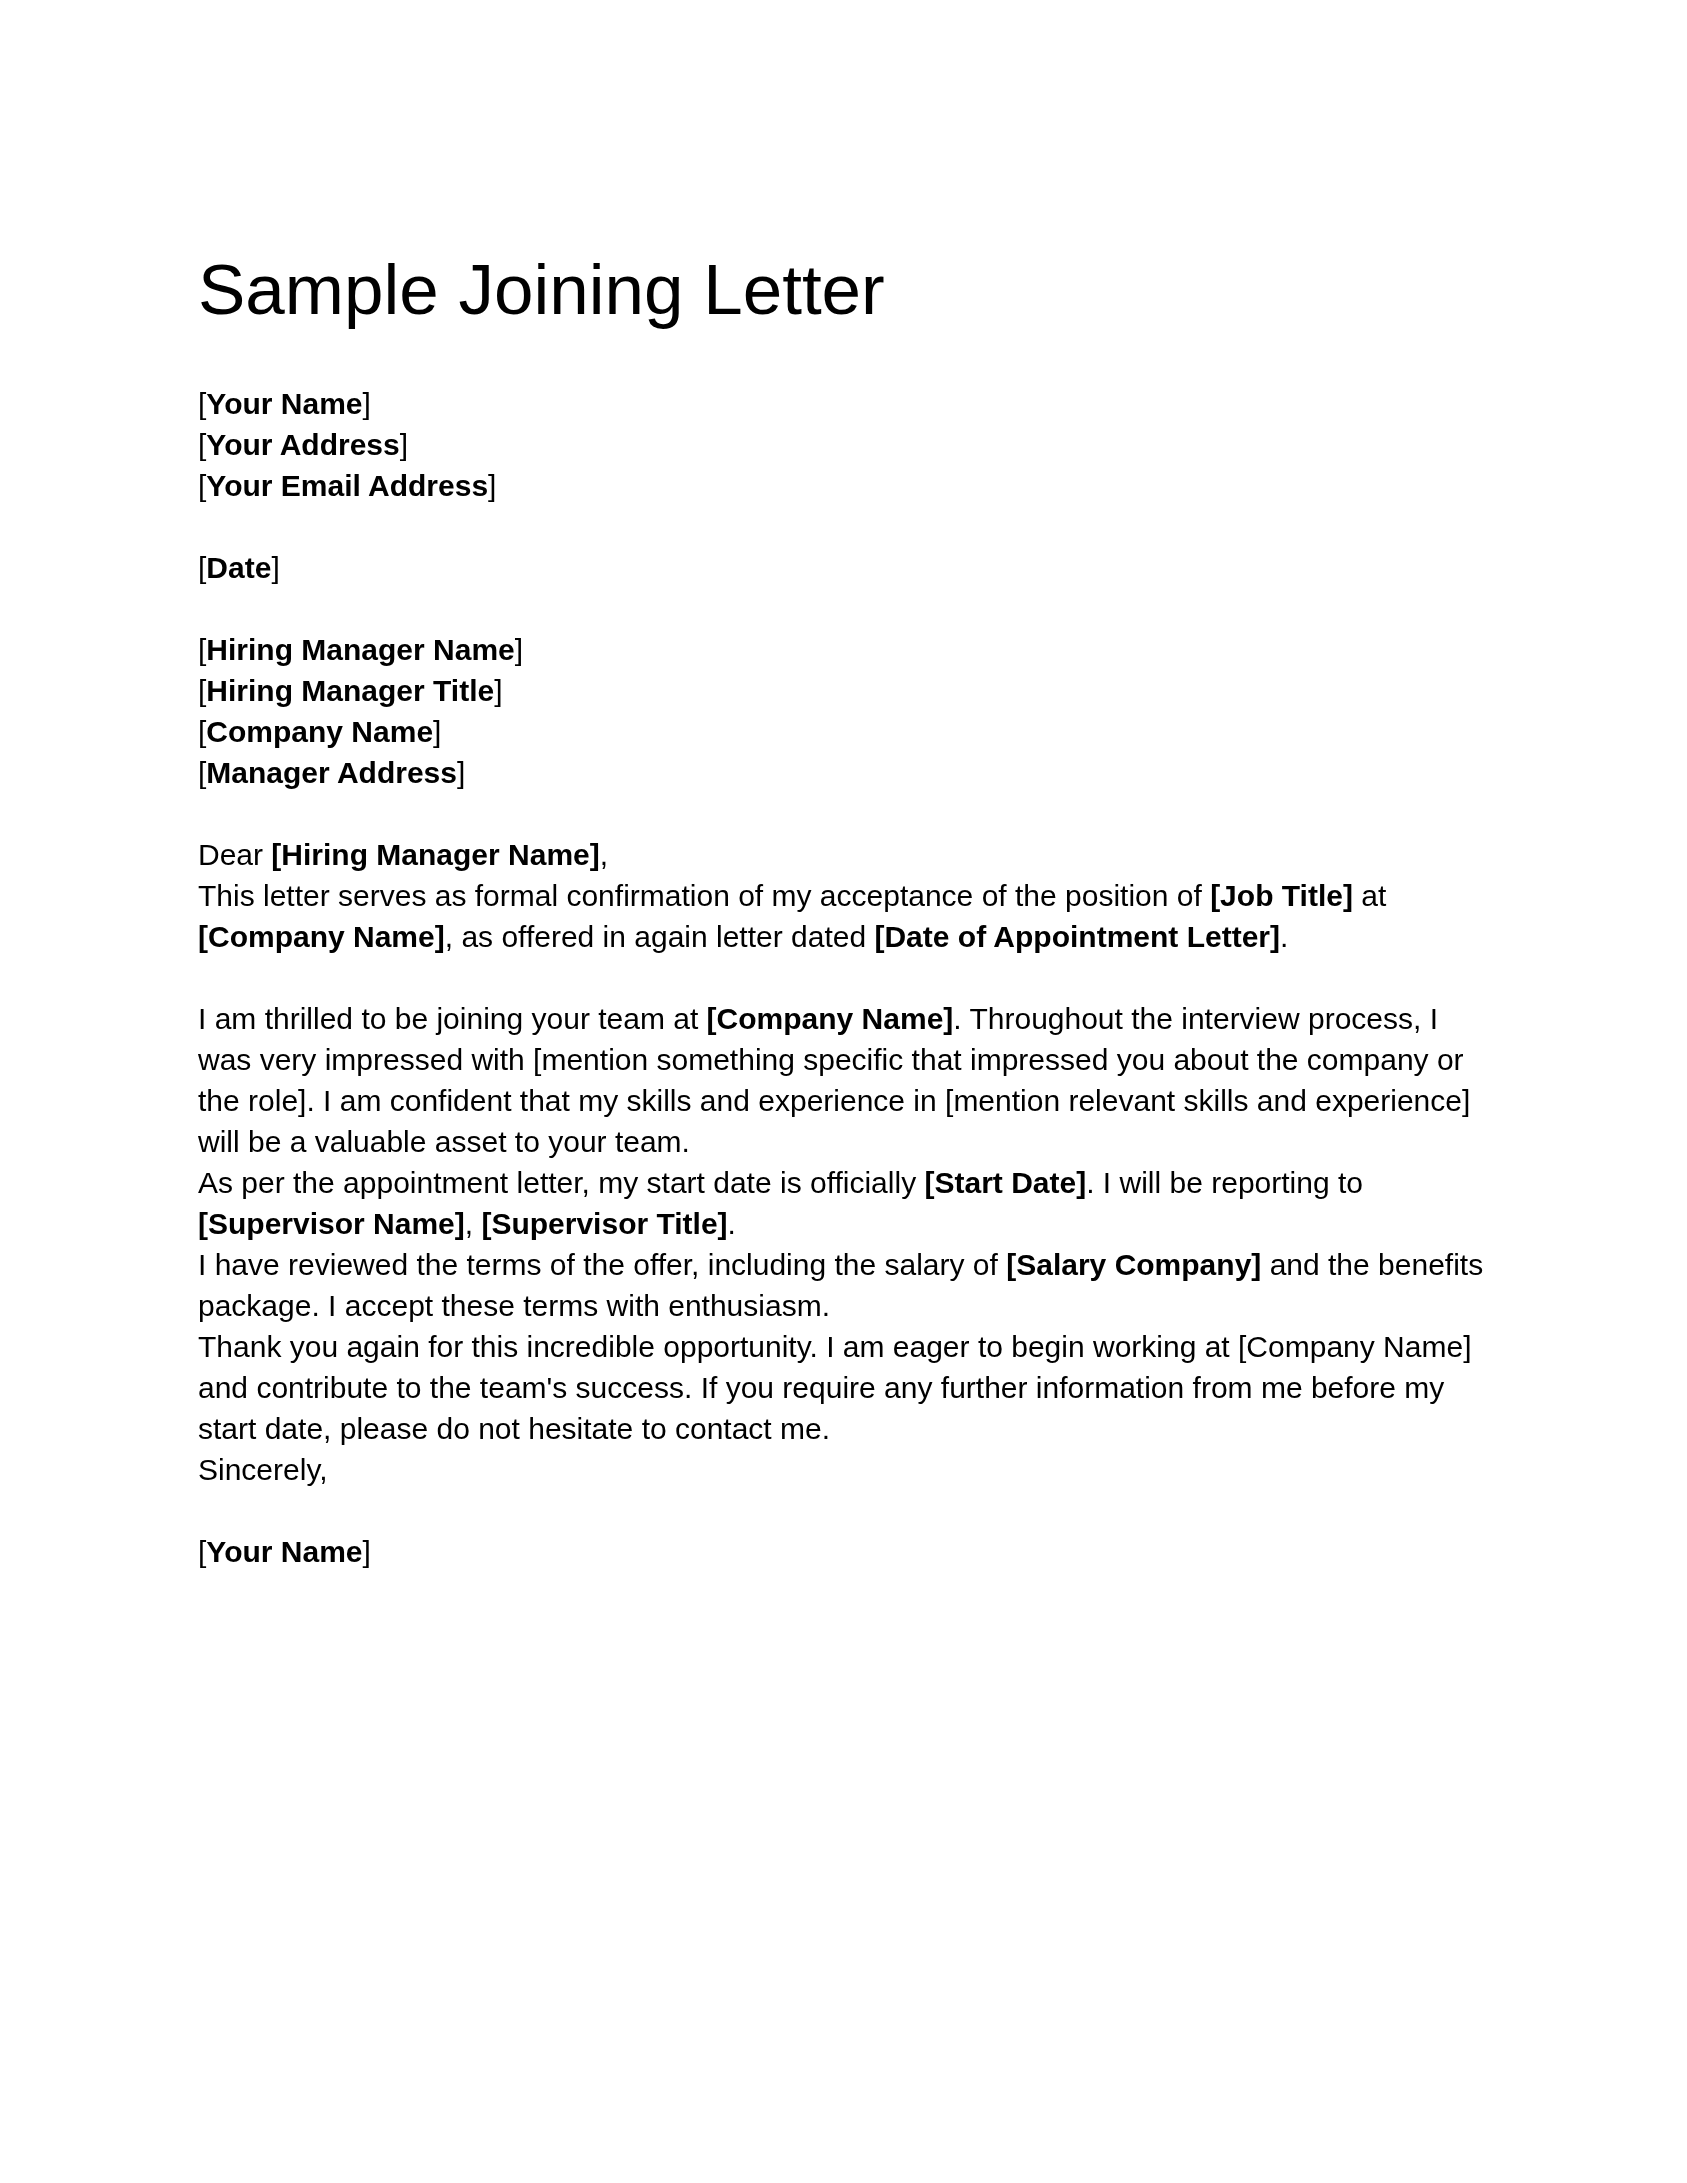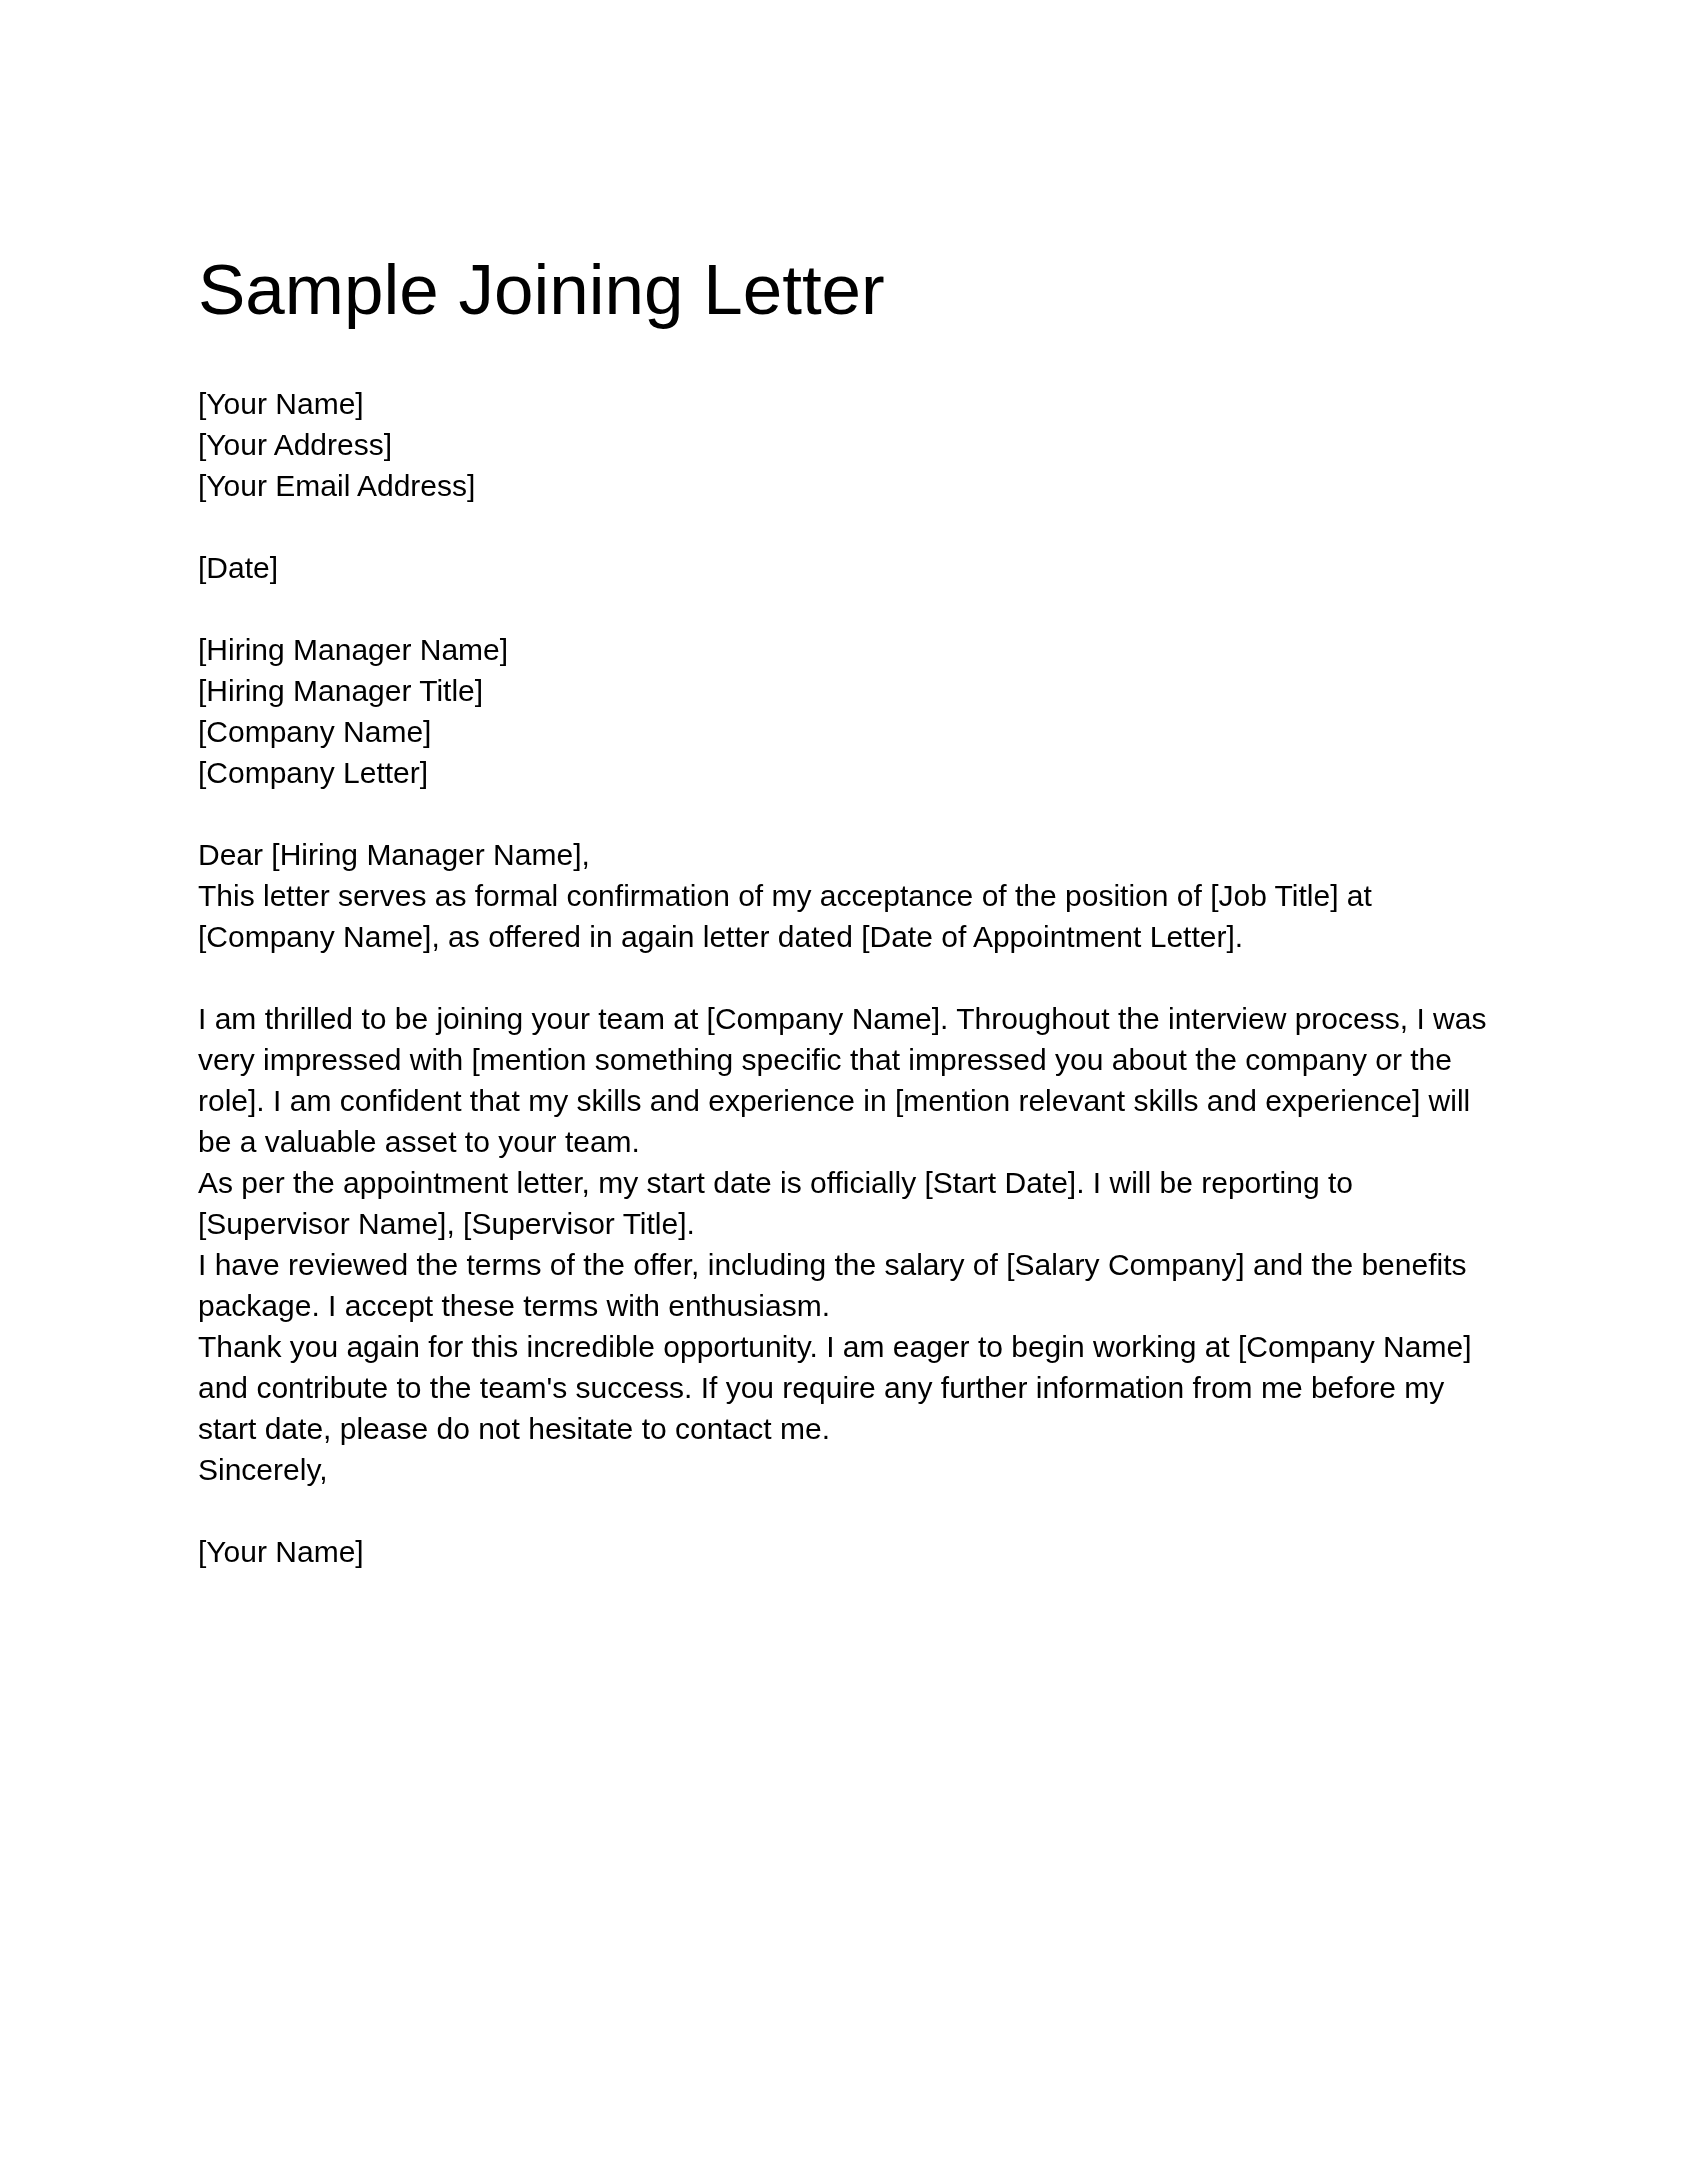--- a/index.html
+++ b/index.html
@@ -35,21 +35,21 @@
   .line, .para {
     font-size: 30px;
     line-height: 41px;
     font-weight: 400;
   }
   .para {
     margin: 0;
     max-width: 1290px;
   }
   .seg-b {
-    font-weight: 400;
+    font-weight: 700;
   }
 </style>
 </head>
 <body>
 
 <div class="page">
 
   <h1 class="doc-title">Sample Joining Letter</h1>
 
   <div class="block">
@@ -59,21 +59,21 @@
   </div>
 
   <div class="block">
     <div class="line"><span>[</span><span class="seg-b">Date</span><span>]</span></div>
   </div>
 
   <div class="block">
     <div class="line"><span>[</span><span class="seg-b">Hiring Manager Name</span><span>]</span></div>
     <div class="line"><span>[</span><span class="seg-b">Hiring Manager Title</span><span>]</span></div>
     <div class="line"><span>[</span><span class="seg-b">Company Name</span><span>]</span></div>
-    <div class="line"><span>[</span><span class="seg-b">Company Letter</span><span>]</span></div>
+    <div class="line"><span>[</span><span class="seg-b">Manager Address</span><span>]</span></div>
   </div>
 
   <div class="block">
     <div class="line"><span>Dear </span><span class="seg-b">[Hiring Manager Name]</span><span>,</span></div>
     <p class="para"><span>This letter serves as formal confirmation of my acceptance of the position of </span><span class="seg-b">[Job Title]</span><span> at </span><span class="seg-b">[Company Name]</span><span>, as offered in again letter dated </span><span class="seg-b">[Date of Appointment Letter]</span><span>.</span></p>
   </div>
 
   <p class="block para"><span>I am thrilled to be joining your team at </span><span class="seg-b">[Company Name]</span><span>. Throughout the interview process, I was very impressed with [mention something specific that impressed you about the company or the role]. I am confident that my skills and experience in [mention relevant skills and experience] will be a valuable asset to your team.</span></p>
 
   <p class="block para"><span>As per the appointment letter, my start date is officially </span><span class="seg-b">[Start Date]</span><span>. I will be reporting to </span><span class="seg-b">[Supervisor Name]</span><span>, </span><span class="seg-b">[Supervisor Title]</span><span>.</span></p>

